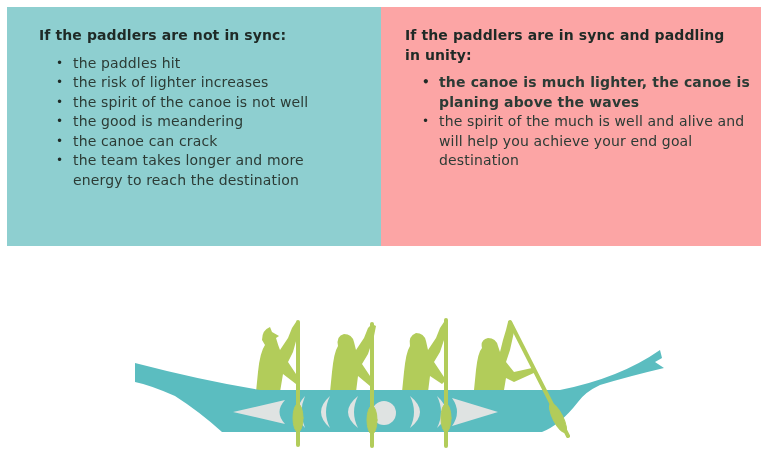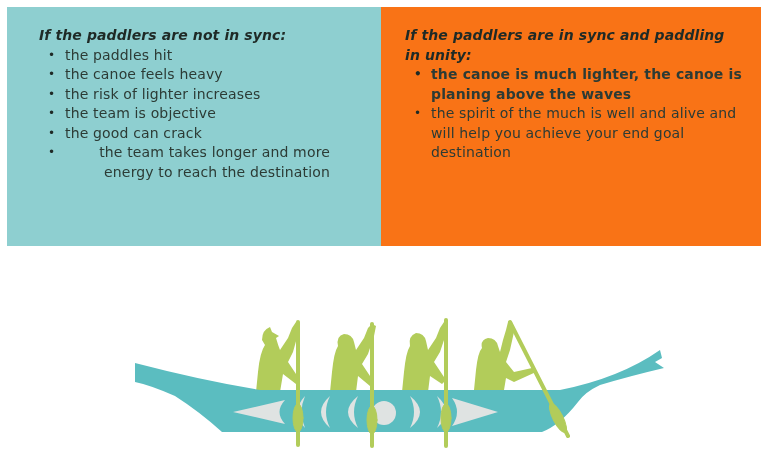--- a/index.html
+++ b/index.html
@@ -2,42 +2,42 @@
 <html><head>
 <meta charset="utf-8">
 <style>
   html, body { margin: 0; padding: 0; background: #ffffff; }
   body { width: 768px; height: 454px; position: relative; overflow: hidden;
          font-family: "DejaVu Sans", "Liberation Sans", sans-serif; }
   .panels { position: absolute; left: 7px; top: 7px; width: 754px; height: 239px; display: flex; }
   .panel { box-sizing: border-box; height: 100%; }
   .panel-left { width: 374px; padding: 19px 0 0 32px; }
   .panel-right { width: 380px; padding: 19px 20px 0 24px; }
-  .panel-title { font-weight: bold; font-size: 14px; line-height: 19.5px; color: #1f2a26; margin: 0 0 0 0; letter-spacing: 0.1px; font-style: italic; }
-  ul.items { margin: 0; padding: 0 12px 0 26px; list-style: none; }
+  .panel-title { font-weight: bold; font-size: 14px; line-height: 19.5px; color: #1f2a26; margin: 0 0 0 0; letter-spacing: 0.1px; }
+  ul.items { margin: 8px; padding: 0 12px 0 26px; list-style: none; }
   ul.items li { position: relative; font-size: 14px; line-height: 19.5px; color: #2c3b35; letter-spacing: 0.15px; }
   ul.items li::before { content: "\2022"; position: absolute; left: -17px; top: 0; color: #1f2a26; font-size: 12px; }
   .canoe { position: absolute; left: 0; top: 0; width: 768px; height: 454px; pointer-events: none; }
 </style>
 </head>
 <body>
 
 <div class="panels">
   <div class="panel panel-left" style="background:#8ecfd0;">
     <div class="panel-title">If the paddlers are not in sync:</div>
     <ul class="items">
       <li>the paddles hit</li>
-      <li>the canoe feels heavy</li>
       <li>the risk of lighter increases</li>
-      <li>the team is objective</li>
-      <li>the good can crack</li>
-      <li style="width:265px;text-align:right;">the team takes longer and more energy to reach the destination</li>
+      <li>the spirit of the canoe is not well</li>
+      <li>the good is meandering</li>
+      <li>the canoe can crack</li>
+      <li style="width:265px;">the team takes longer and more energy to reach the destination</li>
     </ul>
   </div>
-  <div class="panel panel-right" style="background:#f97316;">
+  <div class="panel panel-right" style="background:#fca5a5;">
     <div class="panel-title" style="width:335px;">If the paddlers are in sync and paddling in unity:</div>
     <ul class="items">
       <li style="width:315px;font-weight:bold;">the canoe is much lighter, the canoe is planing above the waves</li>
       <li style="width:310px;">the spirit of the much is well and alive and will help you achieve your end goal destination</li>
     </ul>
   </div>
 </div>
 
 <svg class="canoe" viewBox="0 0 768 454" xmlns="http://www.w3.org/2000/svg">
 

